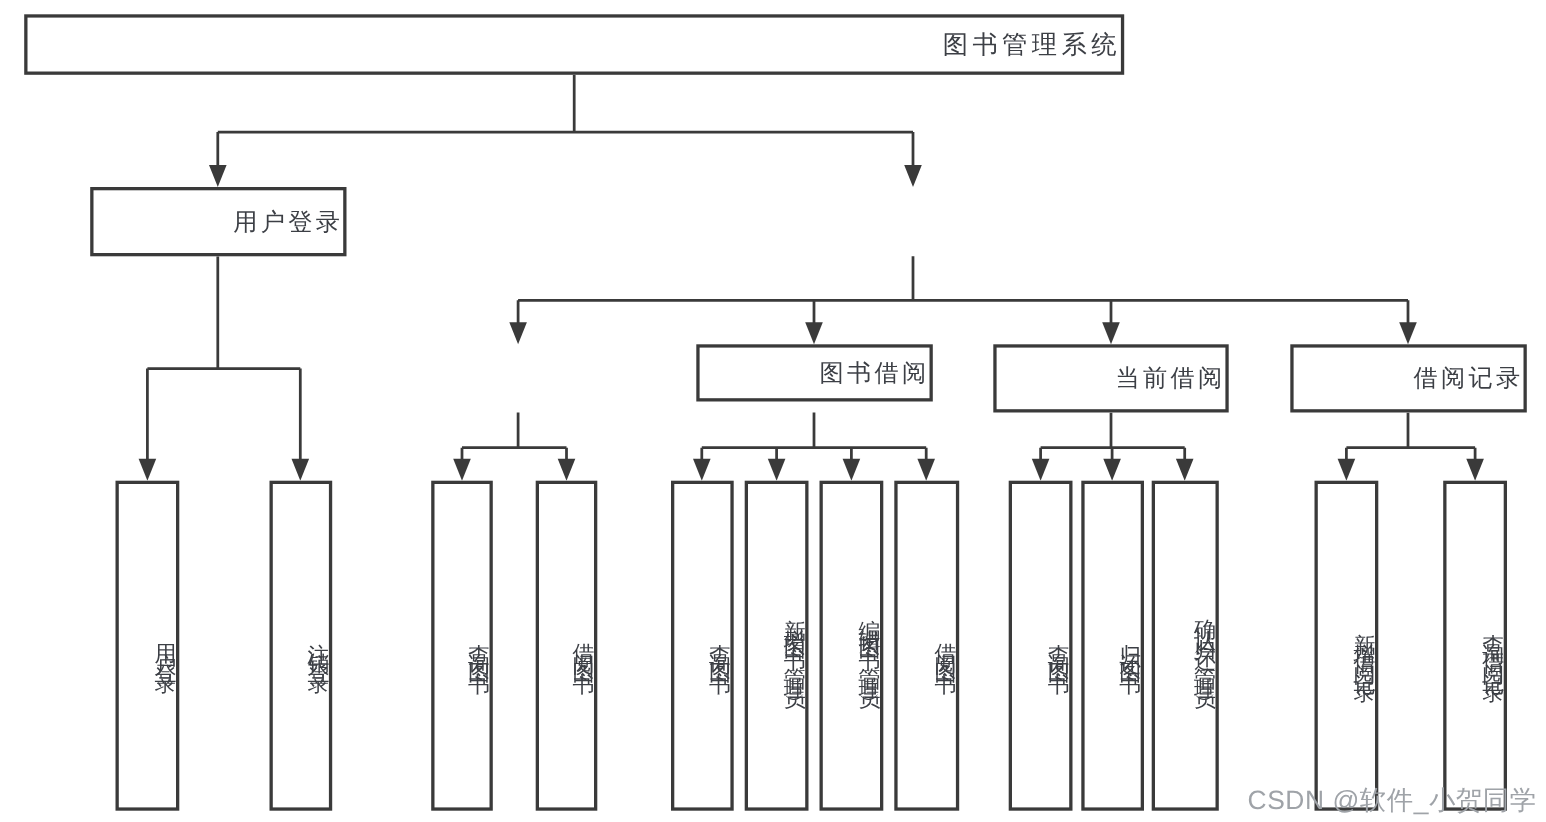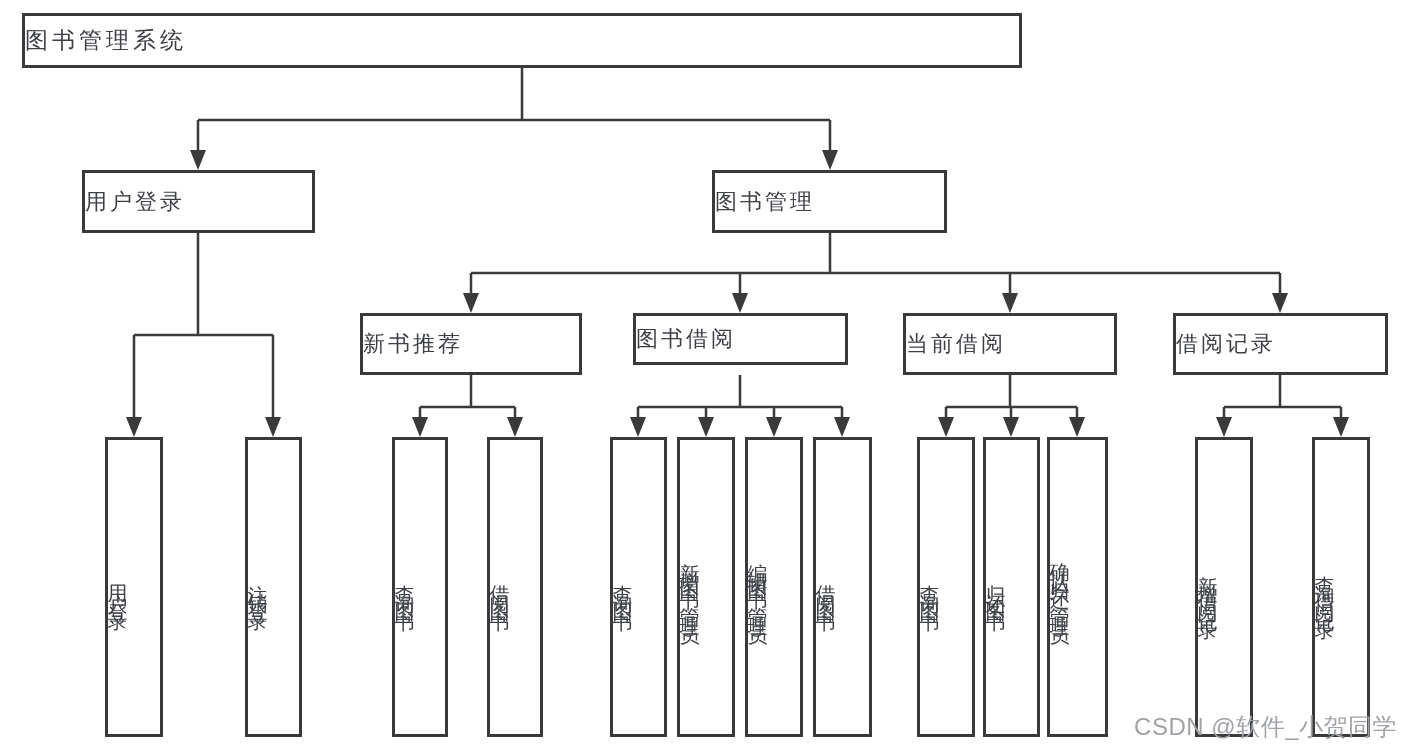--- a/index.html
+++ b/index.html
@@ -8,21 +8,21 @@
     background:var(--bg,#ffffff);
     font-family:"Liberation Sans",sans-serif;
     color:var(--text,#3c3f45);
   }
   .connectors{position:absolute;left:0;top:0;width:1405px;height:747px;}
   .connectors path{stroke:var(--line,#3a3a3a);stroke-width:2.5;fill:none;}
   .connectors polygon{fill:var(--line,#3a3a3a);stroke:none;}
   .node{
     position:absolute;box-sizing:border-box;background:#ffffff;
     border:3px solid var(--line,#3a3a3a);
-    display:flex;align-items:center;justify-content:flex-start;
+    display:flex;align-items:center;justify-content:flex-end;
     text-align:center;
   }
   .root{font-size:23px;letter-spacing:4px;}
   .lvl{font-size:22px;letter-spacing:3px;}
   .leaf{top:437px;height:300px;font-size:20px;}
   .leaf .lbl{
     writing-mode:vertical-rl;
     text-orientation:mixed;
     letter-spacing:9px;
     line-height:1;
@@ -77,27 +77,21 @@
     </g>
   </svg>
 
   <div class="node root" style="left:22px;top:13px;width:1000px;height:55px;">
     <span class="lbl">图书管理系统</span>
   </div>
 
   <div class="node lvl" style="left:82px;top:170px;width:233px;height:63px;">
     <span class="lbl">用户登录</span>
   </div>
-  <div class="node lvl" style="left:712px;top:170px;width:235px;height:63px;">
-    <span class="lbl">图书管理</span>
-  </div>
 
-  <div class="node lvl" style="left:360px;top:313px;width:222px;height:62px;">
-    <span class="lbl">新书推荐</span>
-  </div>
   <div class="node lvl" style="left:633px;top:313px;width:215px;height:52px;">
     <span class="lbl">图书借阅</span>
   </div>
   <div class="node lvl" style="left:1173px;top:313px;width:215px;height:62px;">
     <span class="lbl">借阅记录</span>
   </div>
   <div class="node lvl" style="left:903px;top:313px;width:214px;height:62px;">
     <span class="lbl">当前借阅</span>
   </div>
 

